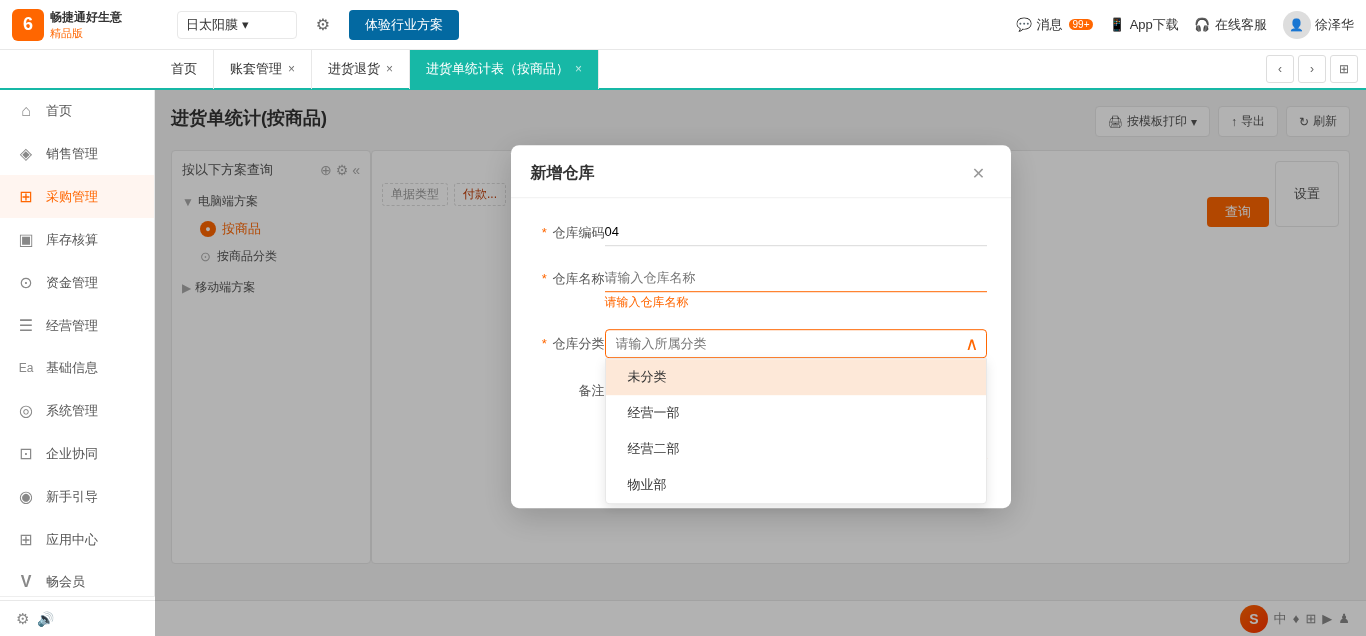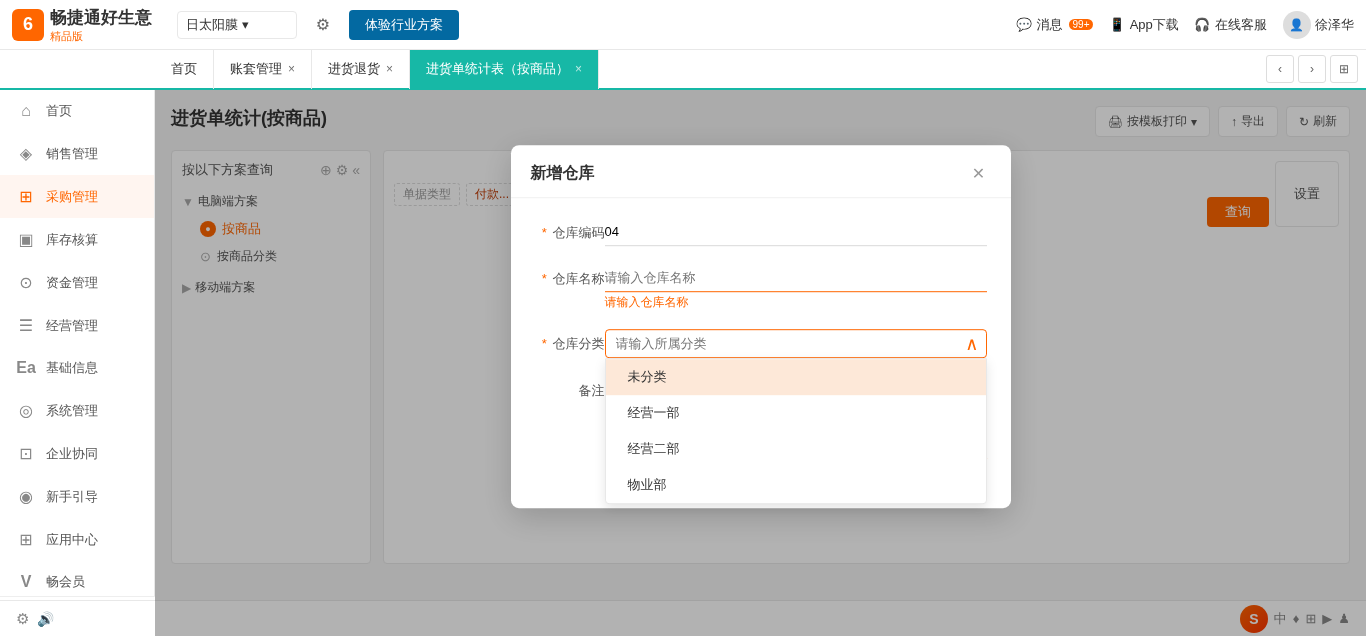--- a/index.html
+++ b/index.html
@@ -281,21 +281,21 @@
       color: #fff; font-weight: bold; font-size: 14px;
     }
   </style>
 </head>
 <body>
 
 <div class="top-header">
   <div class="logo-area">
     <div class="logo-icon">6</div>
     <div>
-      <div style="font-size:17px;color:#333;font-weight:bold">畅捷通好生意</div>
+      <div style="font-size:12px;color:#333;font-weight:bold">畅捷通好生意</div>
       <div style="font-size:11px;color:#f60">精品版</div>
     </div>
   </div>
 
   <div class="store-selector">
     <span>日太阳膜</span>
     <span class="chevron-down">▾</span>
   </div>
 
   <div class="gear-btn">⚙</div>
@@ -367,21 +367,21 @@
     </div>
     <div class="sidebar-item">
       <span class="sidebar-icon">⊙</span>
       <span>资金管理</span>
     </div>
     <div class="sidebar-item">
       <span class="sidebar-icon">☰</span>
       <span>经营管理</span>
     </div>
     <div class="sidebar-item">
-      <span class="sidebar-icon" style="font-size:16px;font-weight:bold">Ea</span>
+      <span class="sidebar-icon" style="font-size:12px;font-weight:normal">Ea</span>
       <span>基础信息</span>
     </div>
     <div class="sidebar-item">
       <span class="sidebar-icon">◎</span>
       <span>系统管理</span>
     </div>
     <div class="sidebar-item">
       <span class="sidebar-icon">⊡</span>
       <span>企业协同</span>
     </div>
@@ -417,21 +417,21 @@
           <span>↑</span>
           <span>导出</span>
         </button>
         <button class="toolbar-btn">
           <span>↻</span>
           <span>刷新</span>
         </button>
       </div>
     </div>
 
-    <div style="display:flex;gap:12px;height:calc(100% - 100px)">
+    <div style="display:flex;height:calc(100% - 100px)">
 
       <div style="width:200px;background:#fff;border:1px solid #e8e8e8;border-radius:4px;padding:10px;flex-shrink:0">
         <div style="display:flex;align-items:center;justify-content:space-between;margin-bottom:10px">
           <span style="font-size:13px;color:#555">按以下方案查询</span>
           <div style="display:flex;gap:4px">
             <span style="cursor:pointer;color:#aaa;font-size:14px">⊕</span>
             <span style="cursor:pointer;color:#aaa;font-size:14px">⚙</span>
             <span style="cursor:pointer;color:#aaa;font-size:14px">«</span>
           </div>
         </div>

